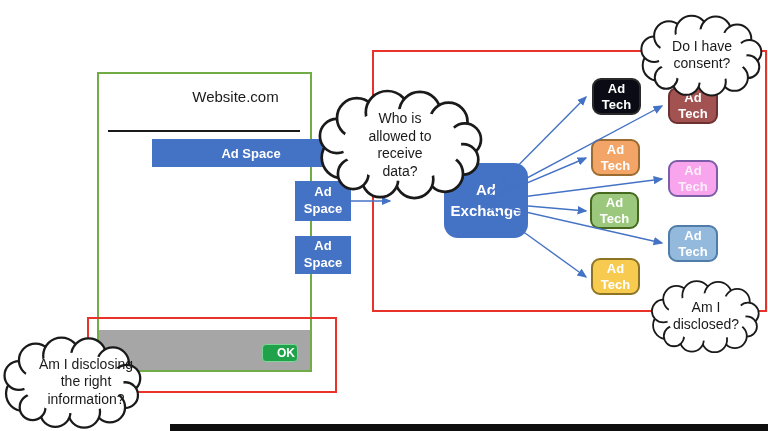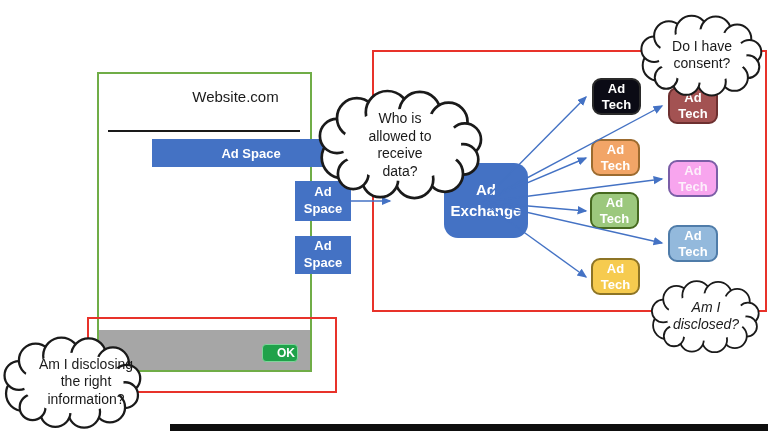--- a/index.html
+++ b/index.html
@@ -143,21 +143,21 @@
       <use href="#cloudshape"></use>
     </svg>
   <div class="abs cloud-text" style="left:652px;top:22px;width:100px;height:66px;">
     <span style="width:80px;">Do I have consent?</span>
     </div>
 
   <svg class="abs cloud-svg" style="left:640px;top:280px;width:130px;height:74px;" viewBox="0 0 200 124">
       <use href="#cloudshape"></use>
     </svg>
   <div class="abs cloud-text" style="left:656px;top:286px;width:100px;height:60px;">
-    <span style="width:84px;font-style:italic;">Am I disclosed?</span>
+    <span style="width:84px;">Am I disclosed?</span>
     </div>
 
   <svg class="abs cloud-svg" style="left:-12px;top:336px;width:168px;height:94px;" viewBox="0 0 200 124">
       <use href="#cloudshape"></use>
     </svg>
   <div class="abs cloud-text" style="left:20px;top:344px;width:132px;height:76px;">
     <span style="width:112px;">Am I disclosing the right information?</span>
     </div>
 
   <div class="abs bottom-bar" style="background-color: rgb(14, 14, 14);"></div>

